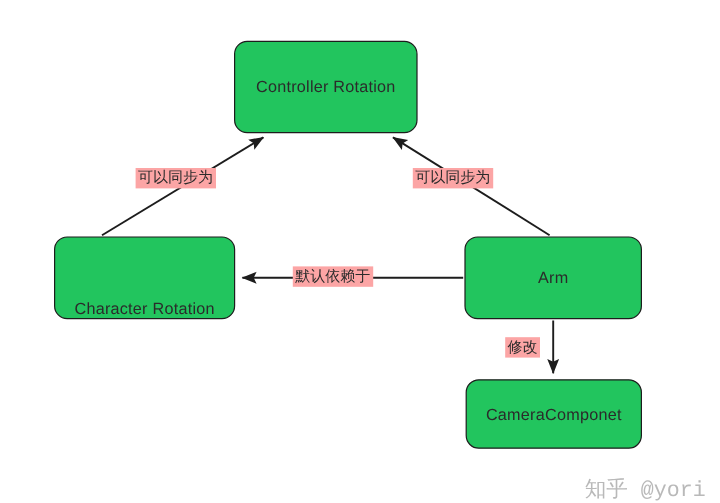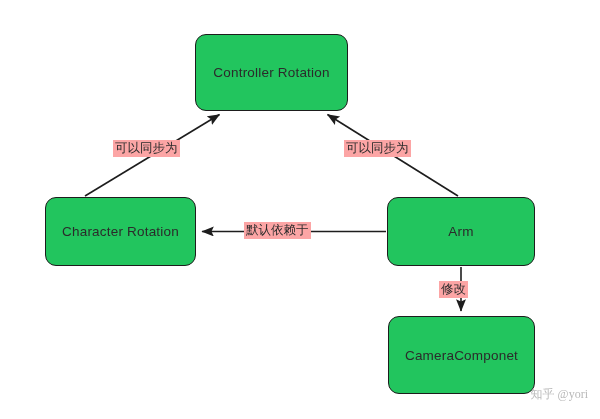--- a/index.html
+++ b/index.html
@@ -32,46 +32,46 @@
     justify-content: center;
   }
   .node-label {
     font-size: 13.5px;
     color: #2b2b2b;
     letter-spacing: 0.2px;
     white-space: nowrap;
     font-family: "Liberation Sans", "DejaVu Sans", sans-serif;
   }
   #node-controller-rotation { left: 195px; top: 34px;  width: 153px; height: 77px; }
-  #node-character-rotation  { left: 45px;  top: 197px; width: 151px; height: 69px; }
+  #node-character-rotation  { left: 45px;  top: 197px; width: 151px; height: 69px; align-items: flex-end; }
   #node-arm                 { left: 387px; top: 197px; width: 148px; height: 69px; }
-  #node-camera-component    { left: 388px; top: 316px; width: 147px; height: 78px; }
+  #node-camera-component    { left: 388px; top: 316px; width: 147px; height: 58px; }
 
   .edge-label {
     position: absolute;
     font-size: 12.5px;
     color: #2b2b2b;
     background: #fca5a5;
     padding: 0 2px;
     white-space: nowrap;
     font-family: "DejaVu Sans", "Liberation Sans", sans-serif;
   }
   #edge-label-left-sync  { left: 113px; top: 140px; }
   #edge-label-right-sync { left: 344px; top: 140px; }
   #edge-label-depends    { left: 244px; top: 222px; }
-  #edge-label-modify     { left: 439px; top: 281px; }
+  #edge-label-modify     { left: 421px; top: 281px; }
 
   #watermark {
     position: absolute;
     right: 12px;
-    bottom: 16px;
-    font-size: 12px;
+    bottom: 0;
+    font-size: 18px;
     color: #b9b9b9;
     white-space: nowrap;
-    font-family: Liberation Serif, serif;
+    font-family: Liberation Mono, monospace;
   }
 </style>
 </head>
 <body>
 
 <svg id="diagram-canvas" viewBox="0 0 600 419" xmlns="http://www.w3.org/2000/svg">
   <defs>
     <marker id="arrowhead" markerWidth="9" markerHeight="9" refX="7.4" refY="3.1" orient="auto" markerUnits="strokeWidth">
       <path d="M 0 0 L 7.8 3.1 L 0 6.2 L 1.5 3.1 Z" fill="#1d1d1d"></path>
     </marker>

